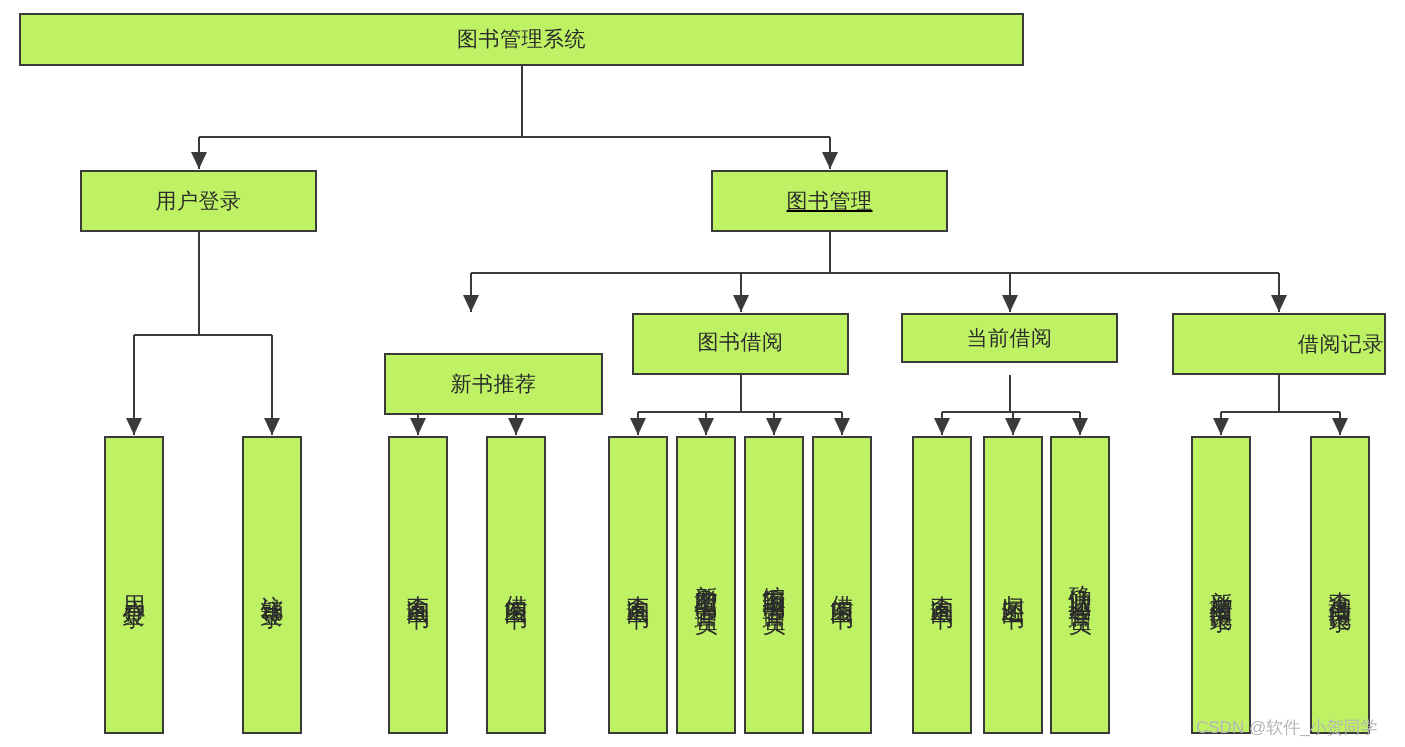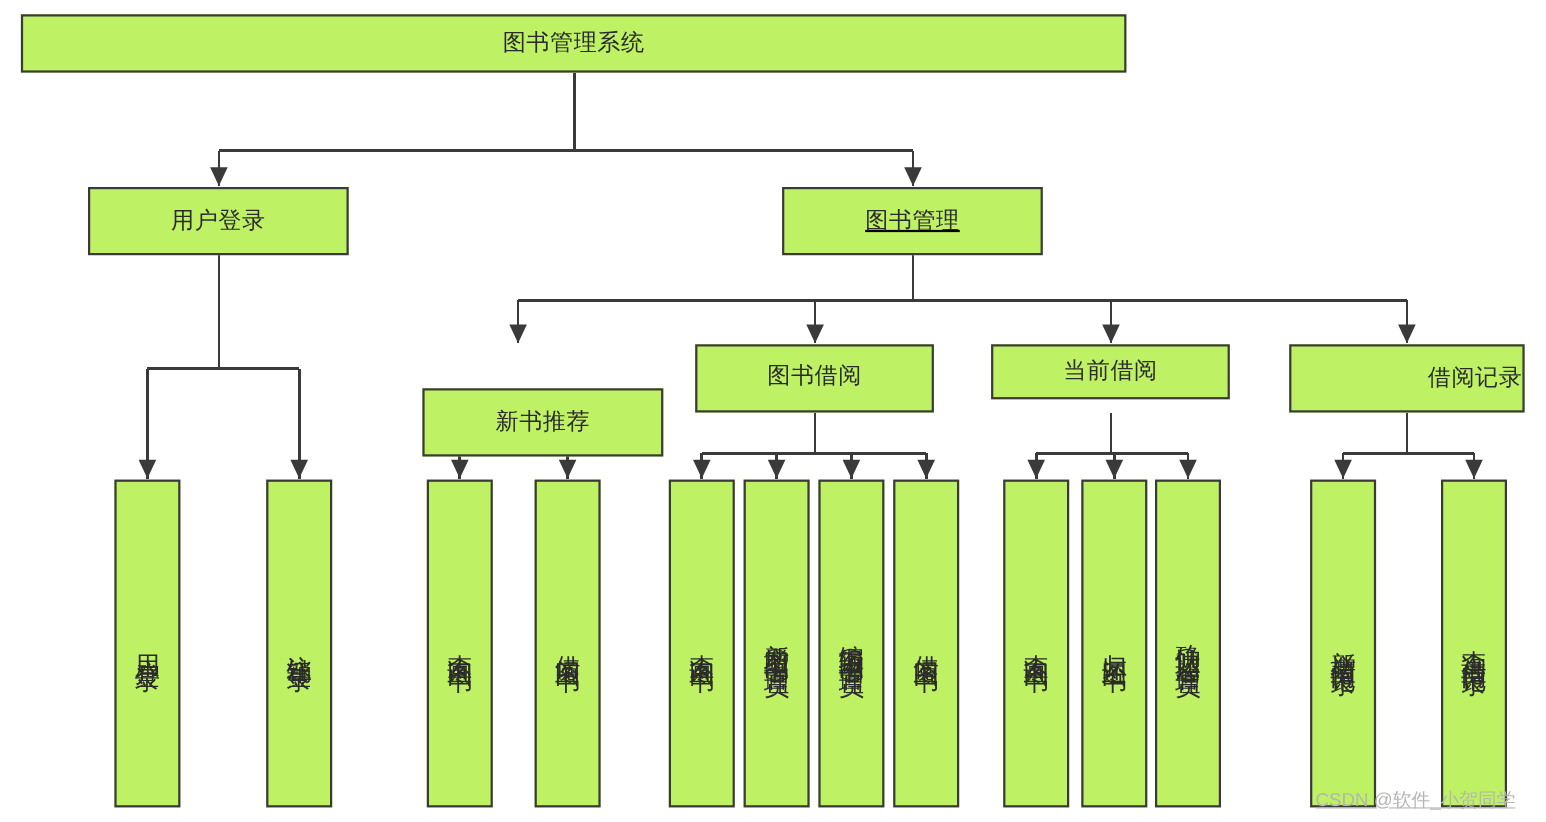--- a/index.html
+++ b/index.html
@@ -58,21 +58,20 @@
     letter-spacing: 4px;
     line-height: 1;
   }
   .watermark {
     position: absolute;
     color: #b5b5b5;
     font-size: 17px;
     z-index: 3;
     white-space: nowrap;
     font-family: "Liberation Sans", "DejaVu Sans", sans-serif;
-    text-decoration: underline;
   }
 </style>
 </head>
 <body>
 
 <div id="diagram-root">
   <svg class="connectors" viewBox="0 0 1405 747" xmlns="http://www.w3.org/2000/svg">
       <line x1="522" y1="66" x2="522" y2="137" stroke="#3a3a3a" stroke-width="2.5" shape-rendering="crispEdges"></line>
       <line x1="199" y1="137" x2="830" y2="137" stroke="#3a3a3a" stroke-width="2.5" shape-rendering="crispEdges"></line>
       <line x1="199" y1="137" x2="199" y2="169" stroke="#3a3a3a" stroke-width="2.5" shape-rendering="crispEdges"></line>

